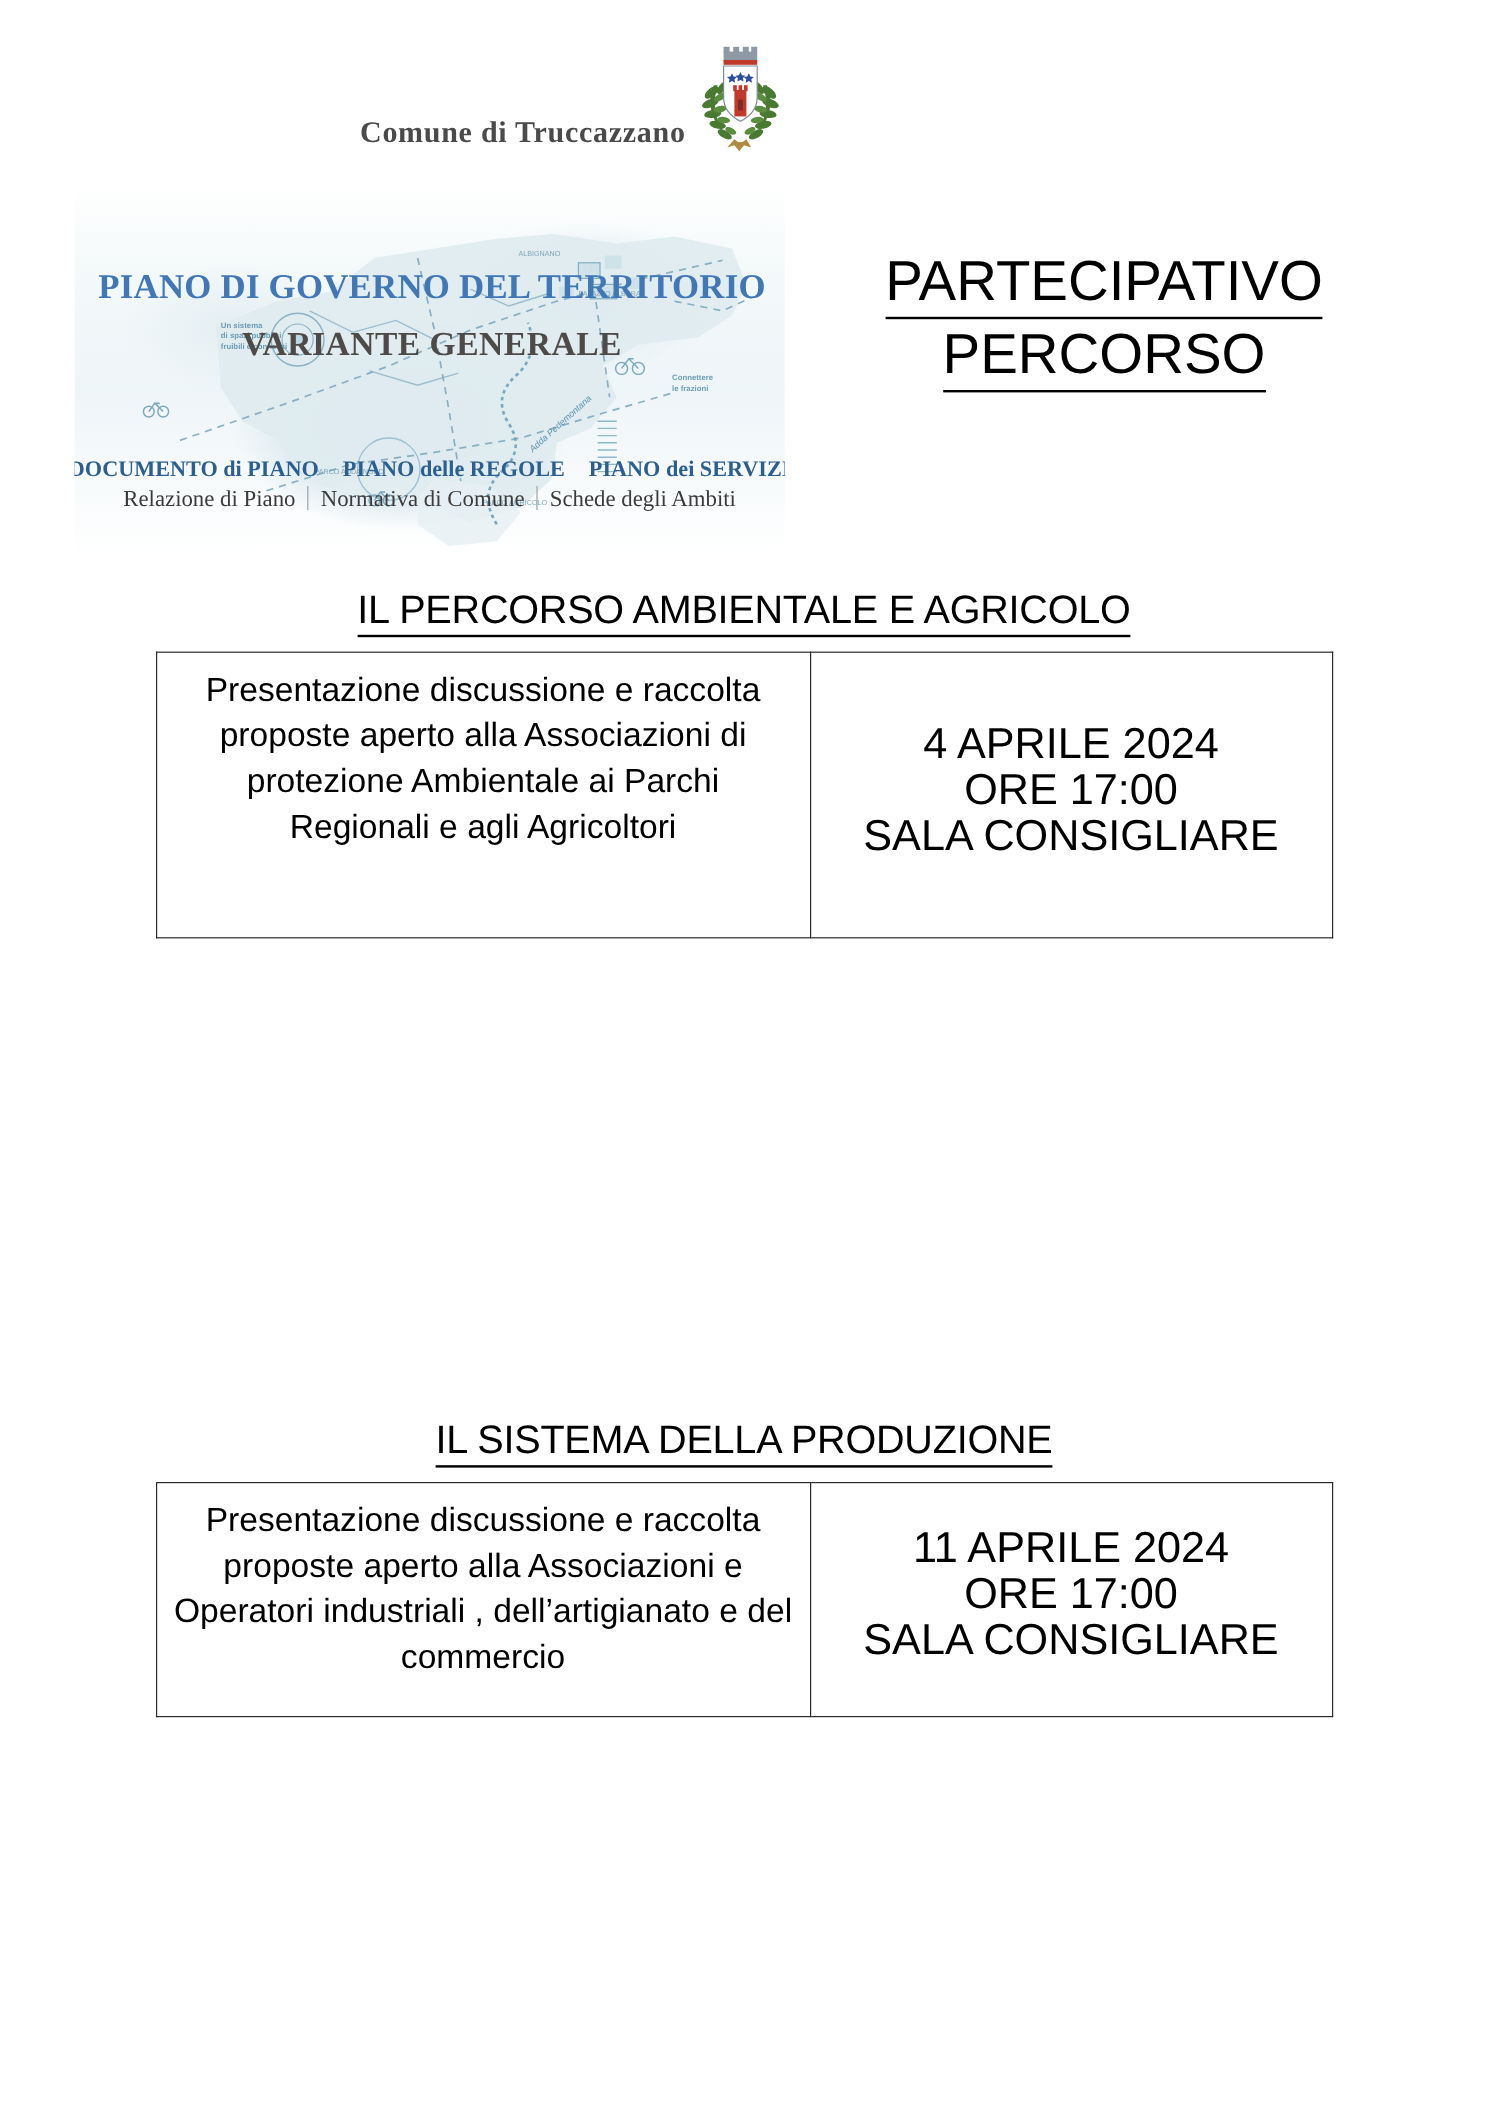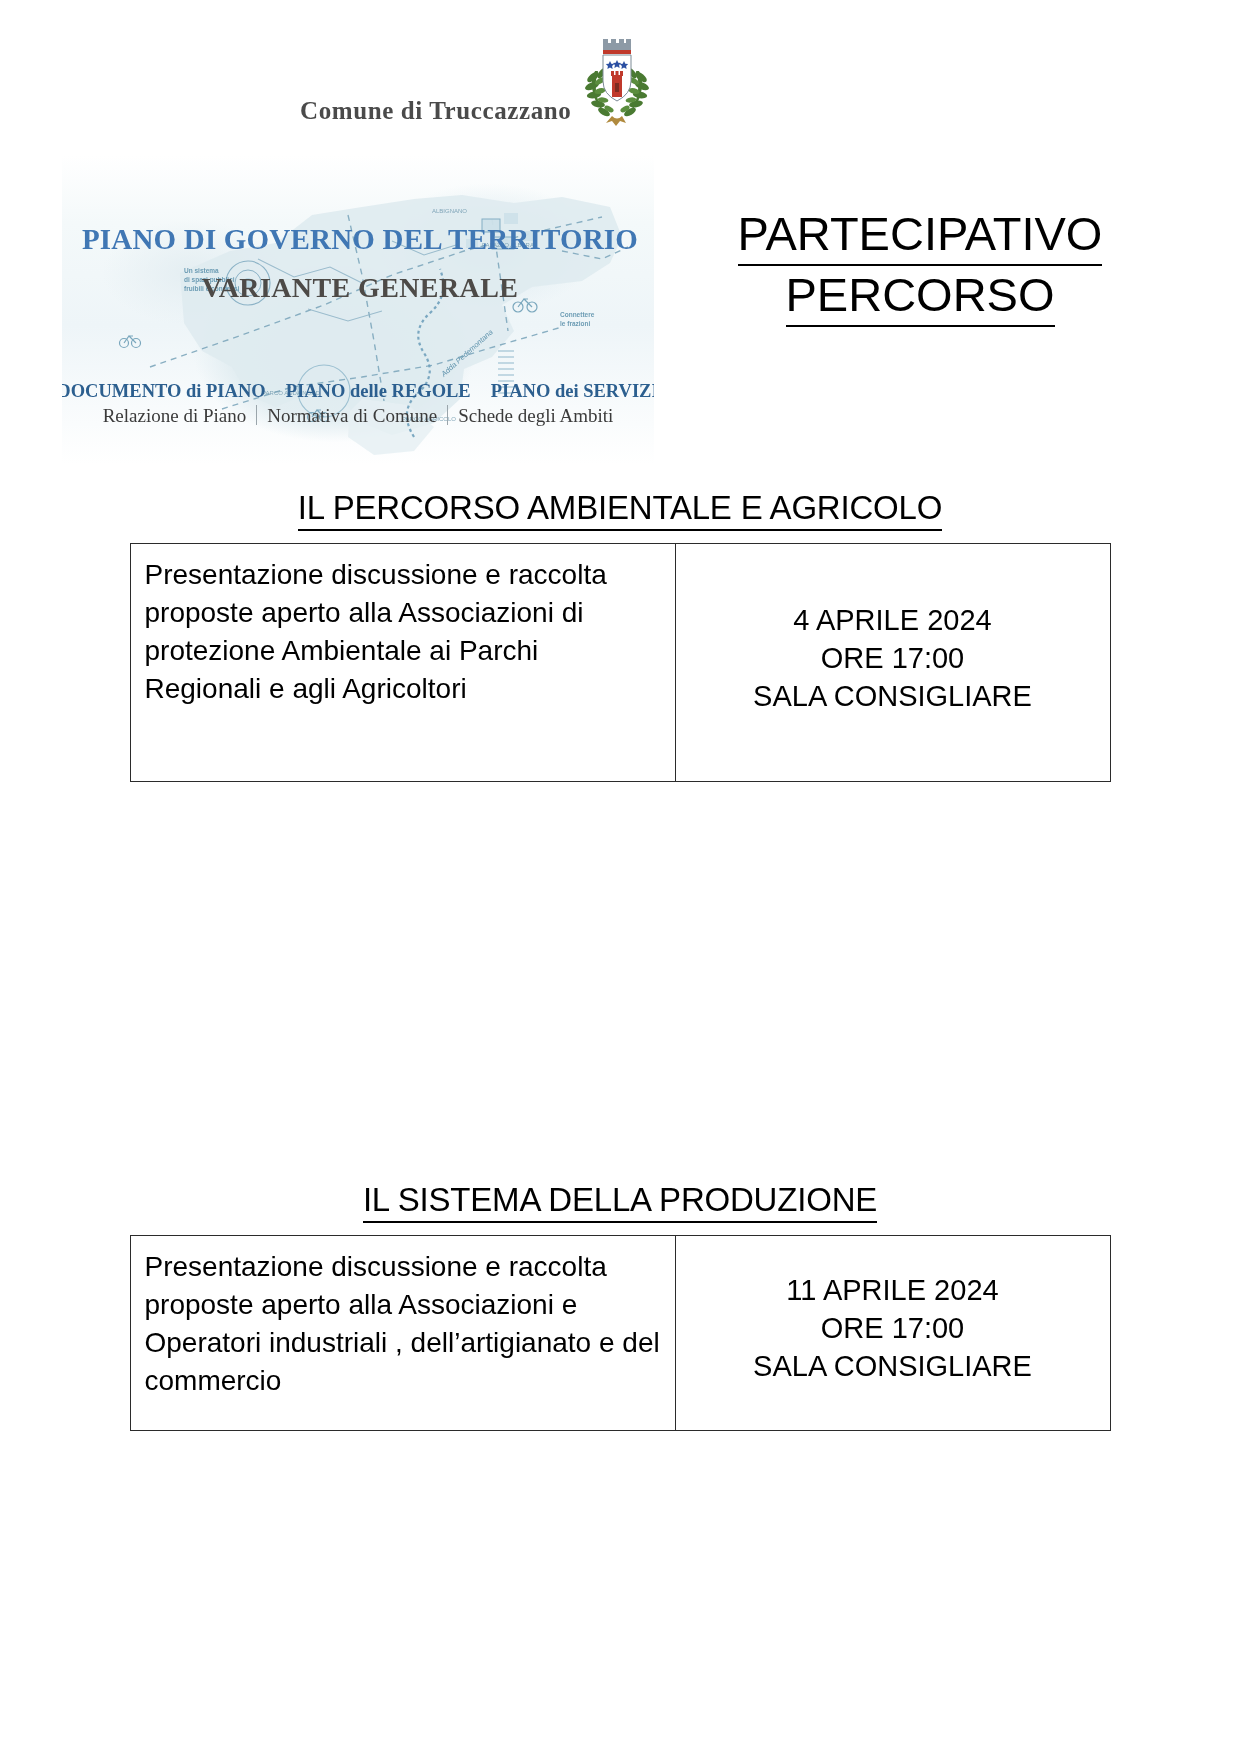--- a/index.html
+++ b/index.html
@@ -186,29 +186,29 @@
   }
 
   .sched-table td {
     border: 1.3px solid #2b2b2b;
     vertical-align: top;
     padding: 12px 14px 10px 14px;
   }
 
   .cell-desc {
     width: 545px;
-    text-align: left;
+    text-align: center;
     font-size: 28px;
     line-height: 38px;
   }
 
   .cell-when {
     width: 435px;
     text-align: center;
-    font-size: 29px;
+    font-size: 36px;
     line-height: 38px;
     vertical-align: middle !important;
     padding-top: 0 !important;
   }
 
   .cell-when .wl { display: block; }
 
   
   #section-0 { top: 488px; }
   #section-0 .sched-table td.cell-desc { height: 238px; }

